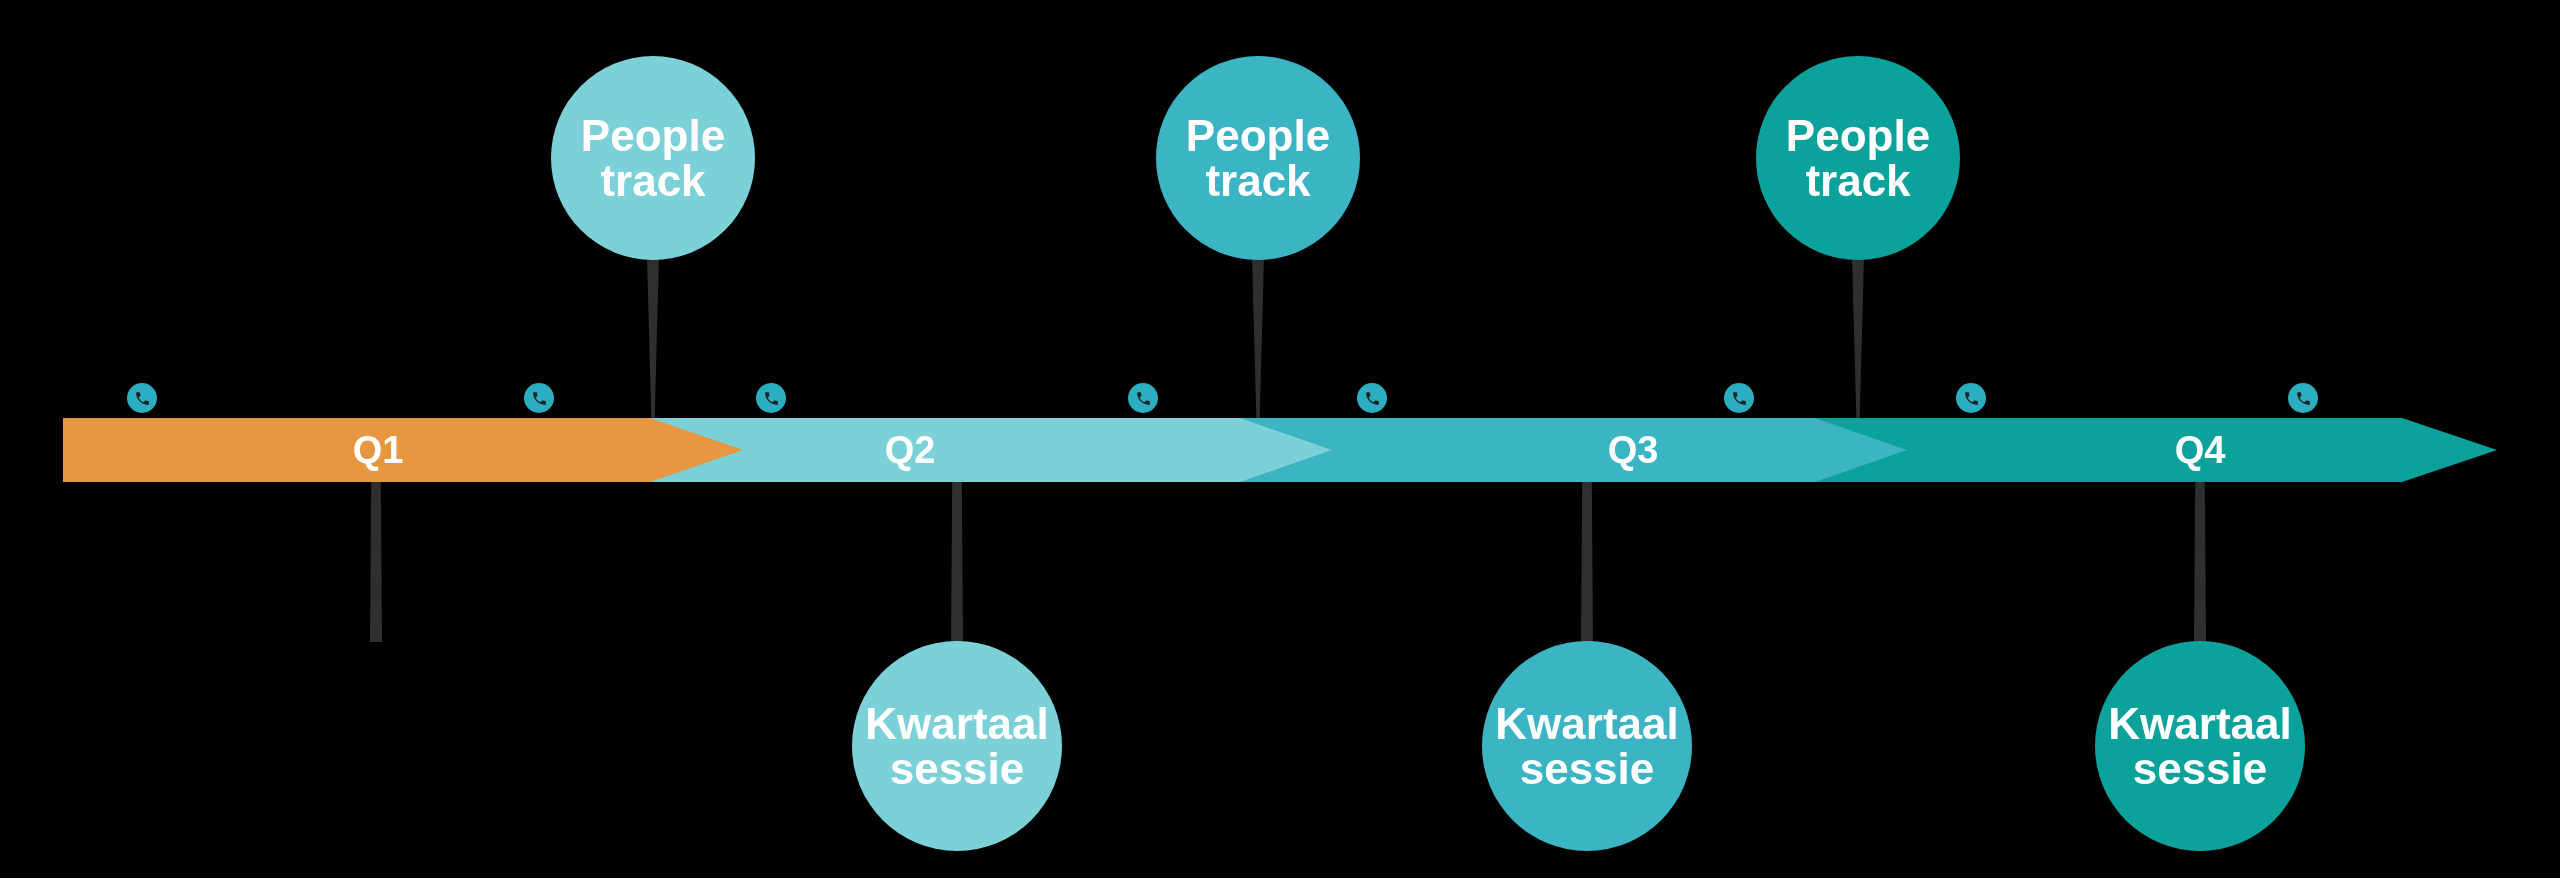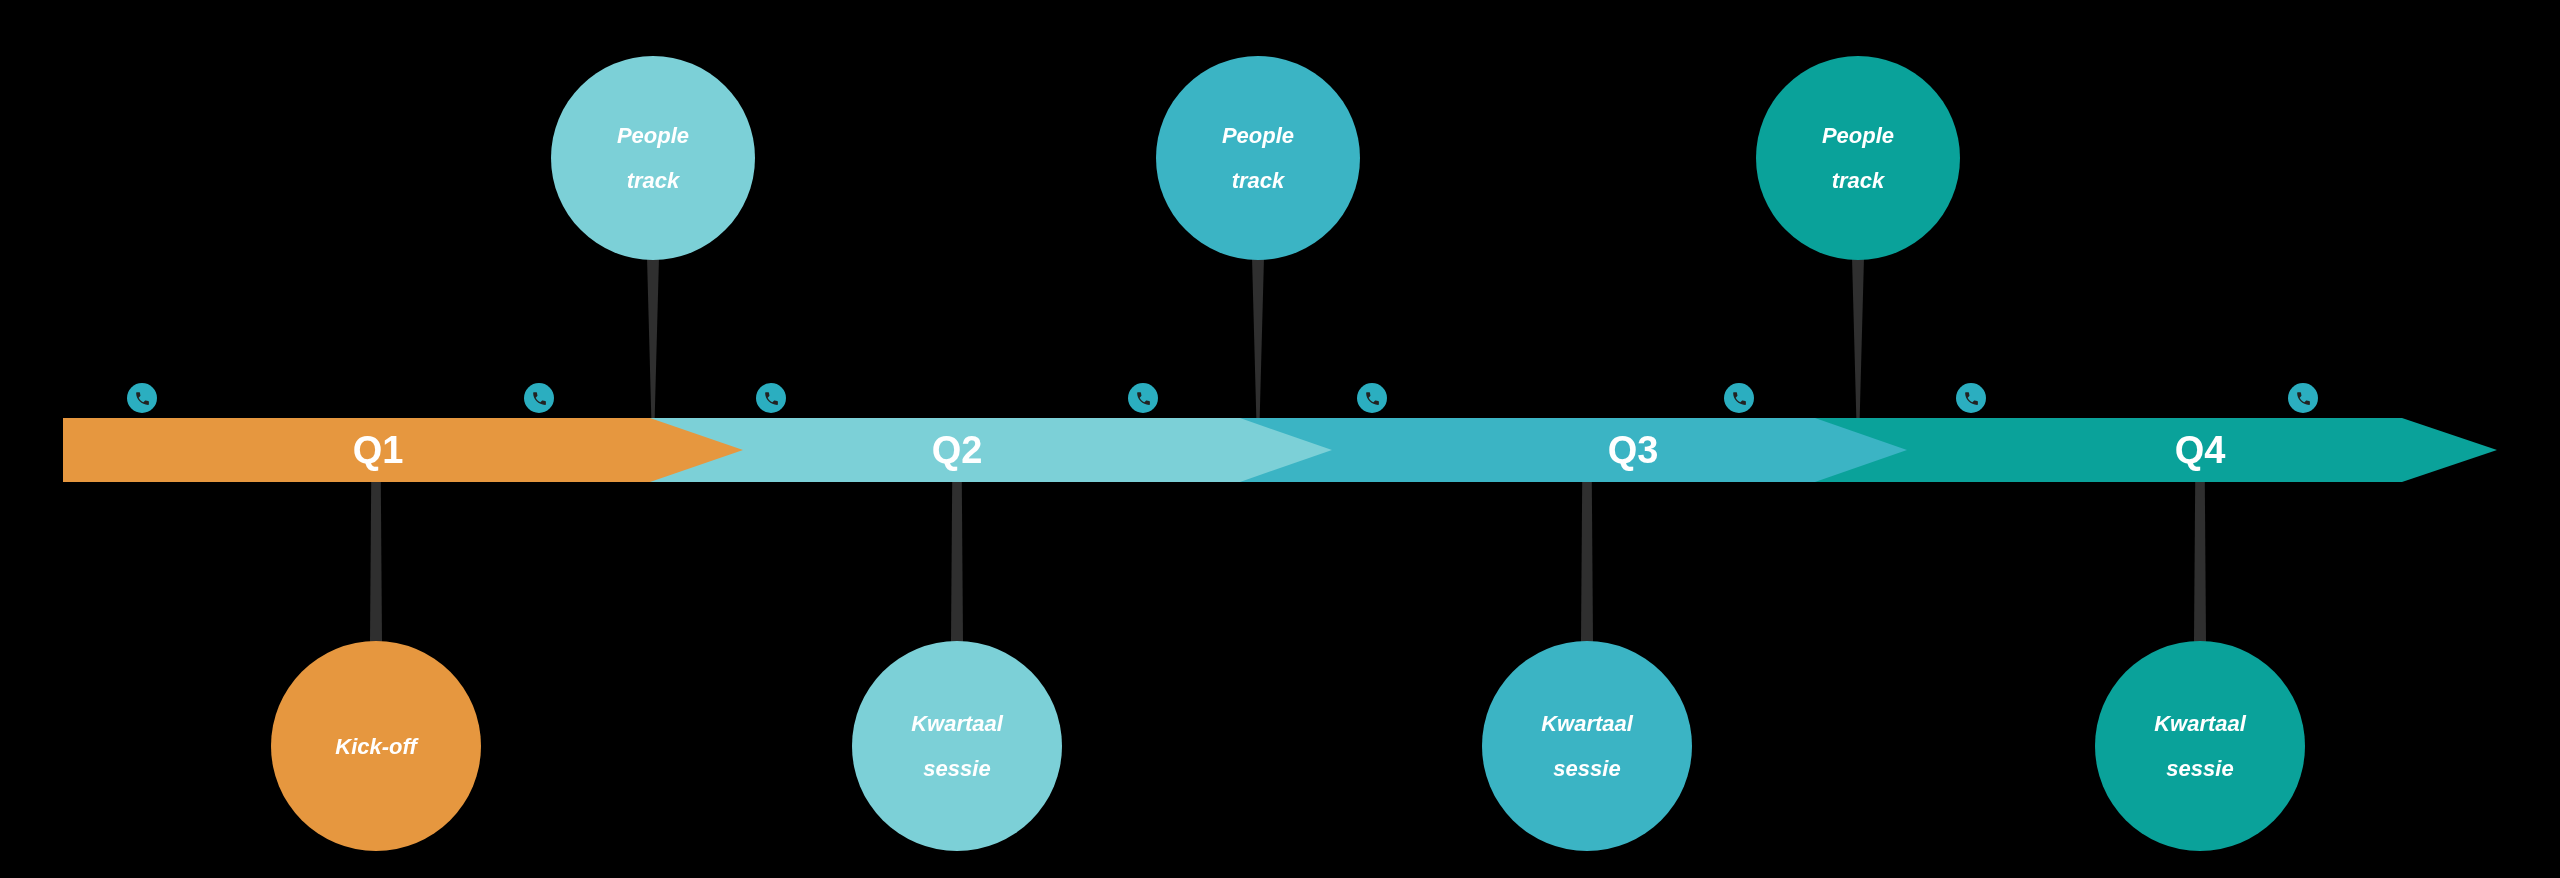--- a/index.html
+++ b/index.html
@@ -21,21 +21,21 @@
     position:absolute;top:383px;width:30px;height:30px;border-radius:50%;
     display:flex;align-items:center;justify-content:center;
   }
   .phone svg{width:17px;height:17px;display:block;}
   .connector{position:absolute;}
   .connector.top{width:12px;top:257px;height:161px;clip-path:polygon(0 0,100% 0,64% 100%,36% 100%);}
   .connector.bottom{width:12px;top:482px;height:160px;clip-path:polygon(10% 0,90% 0,100% 100%,0 100%);}
   .circle{
     position:absolute;border-radius:50%;
     display:flex;flex-direction:column;align-items:center;justify-content:center;
-    color:#fff;font-weight:700;font-size:22px;line-height:45px;text-align:center;font-style:italic;
+    color:#fff;font-weight:700;font-size:44px;line-height:45px;text-align:center;
   }
   .circle.top{width:204px;height:204px;top:56px;}
   .circle.bottom{width:210px;height:210px;top:641px;}
 </style>
 </head>
 <body>
 
 <div class="stage" style="background-color: rgb(0, 0, 0);">
 
   <div class="seg" style="left: 63px; width: 587px; background-color: rgb(230, 151, 63);"></div>
@@ -51,21 +51,21 @@
   <div class="connector bottom" style="left: 951px; background-color: rgb(47, 47, 47);"></div>
   <div class="connector bottom" style="left: 1581px; background-color: rgb(47, 47, 47);"></div>
   <div class="connector bottom" style="left: 2194px; background-color: rgb(47, 47, 47);"></div>
 
   <div class="arrowhead" style="left: 650px; width: 93px; background-color: rgb(230, 151, 63);"></div>
   <div class="arrowhead" style="left: 1240px; width: 92px; background-color: rgb(124, 208, 215);"></div>
   <div class="arrowhead" style="left: 1815px; width: 92px; background-color: rgb(59, 180, 196);"></div>
   <div class="arrowhead" style="left: 2402px; width: 95px; background-color: rgb(10, 162, 154);"></div>
 
   <div class="qlabel" style="left:378px">Q1</div>
-  <div class="qlabel" style="left:957px">Q2</div>
+  <div class="qlabel" style="left:910px">Q2</div>
   <div class="qlabel" style="left:1633px">Q3</div>
   <div class="qlabel" style="left:2200px">Q4</div>
 
   <div class="phone" style="left: 127px; background-color: rgb(43, 174, 192);">
       <svg viewBox="0 0 24 24">
         <path d="M6.62 10.79c1.44 2.83 3.76 5.14 6.59 6.59l2.2-2.2c.27-.27.67-.36 1.02-.24 1.12.37 2.33.57 3.57.57.55 0 1 .45 1 1V20c0 .55-.45 1-1 1-9.39 0-17-7.61-17-17 0-.55.45-1 1-1h3.5c.55 0 1 .45 1 1 0 1.25.2 2.45.57 3.57.11.35.03.74-.25 1.02l-2.2 2.2z" fill="#222222"></path>
       </svg>
     </div>
   <div class="phone" style="left: 524px; background-color: rgb(43, 174, 192);">
       <svg viewBox="0 0 24 24">
@@ -109,23 +109,20 @@
   </div>
   <div class="circle top" style="left: 1156px; background-color: rgb(59, 180, 196);">
     <span>People</span>
     <span>track</span>
   </div>
   <div class="circle top" style="left: 1756px; background-color: rgb(10, 162, 154);">
     <span>People</span>
     <span>track</span>
   </div>
 
-  <div class="circle bottom" style="left: 271px; background-color: rgb(230, 151, 63);">
-    <span>Kick-off</span>
-  </div>
   <div class="circle bottom" style="left: 852px; background-color: rgb(124, 208, 215);">
     <span>Kwartaal</span>
     <span>sessie</span>
   </div>
   <div class="circle bottom" style="left: 1482px; background-color: rgb(59, 180, 196);">
     <span>Kwartaal</span>
     <span>sessie</span>
   </div>
   <div class="circle bottom" style="left: 2095px; background-color: rgb(10, 162, 154);">
     <span>Kwartaal</span>

